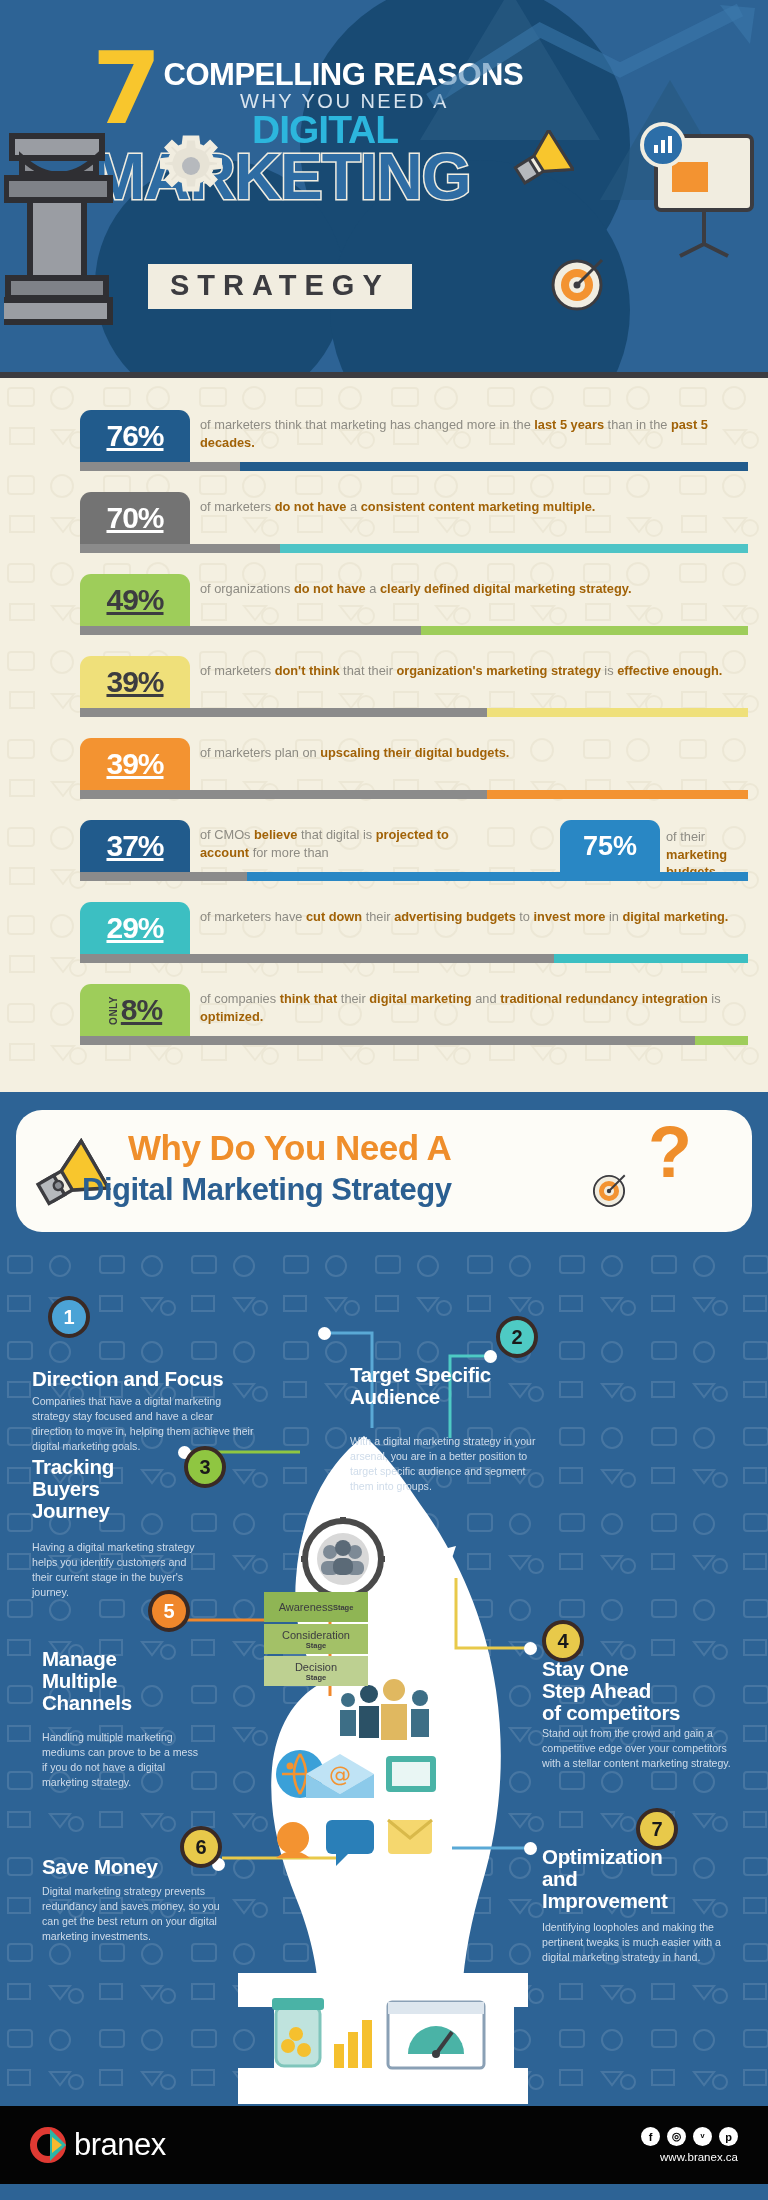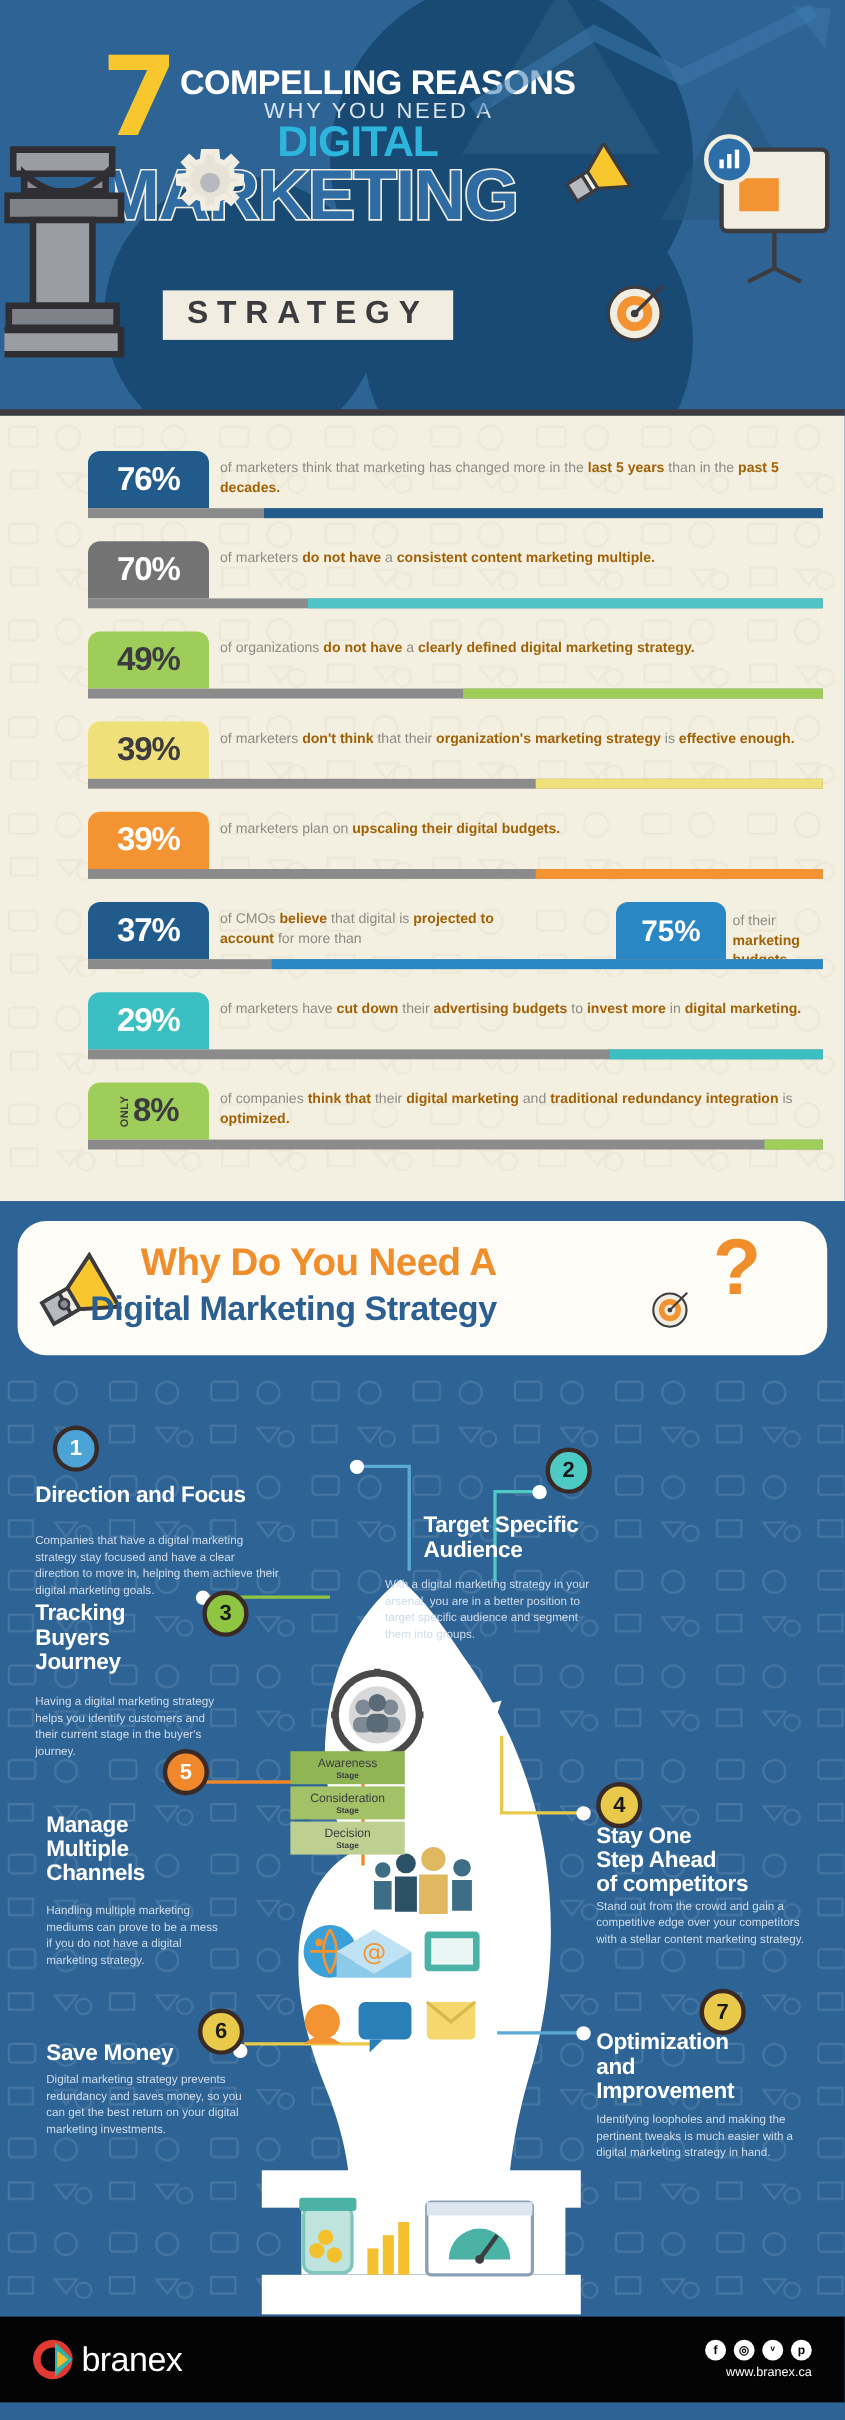--- a/index.html
+++ b/index.html
@@ -109,21 +109,21 @@
   .stats-bgpat {
     position: absolute; inset: 0; opacity: .5; pointer-events: none;
   }
   .stat-row { position: relative; margin: 0 0 16px 0; height: 66px; z-index: 3; }
   .stat-pill {
     position: absolute; left: 80px; top: 0;
     width: 110px; height: 52px;
     border-radius: 11px 11px 0 0;
     display: flex; align-items: center; justify-content: center;
   }
-  .stat-pill .pct { font-size: 30px; font-weight: bold; letter-spacing: -1px; }
+  .stat-pill .pct { font-size: 30px; font-weight: bold; letter-spacing: -1px; text-decoration: underline; }
   .stat-pill .only {
     font-size: 10px; font-weight: bold; letter-spacing: .5px;
     writing-mode: vertical-rl; transform: rotate(180deg);
     margin-right: 2px;
   }
   .stat-text {
     position: absolute; left: 200px; top: 6px; right: 20px;
     font-size: 12.8px; line-height: 1.38; color: #8d8b83;
   }
   .stat-text b { color: #a16207; font-weight: bold; }
@@ -456,21 +456,21 @@
     </svg>
 
     <svg style="position:absolute;left:404px;top:290px;z-index:12;" width="56" height="64" viewBox="0 0 56 64">
       <path d="M28 60 L28 30 M28 30 L8 14 M28 30 L48 14" stroke="#ffffff" stroke-width="5" fill="none"></path>
       <path d="M8 20 L4 8 L16 11 Z" fill="#ffffff"></path>
       <path d="M48 20 L52 8 L40 11 Z" fill="#ffffff"></path>
       <path d="M22 8 L28 0 L34 8 Z" fill="#ffffff"></path>
     </svg>
 
     <div id="funnel-stages">
-        <div class="funnel-box" style="left: 264px; top: 344px; width: 104px; height: 30px; background: rgb(143, 181, 84); display: flex; flex-direction: column; align-items: center; justify-content: center;">
+        <div class="funnel-box" style="left: 264px; top: 344px; width: 104px; height: 30px; background: rgb(143, 181, 84); display: flex; flex-direction: row; align-items: center; justify-content: center;">
           <div class="fb-main">Awareness</div>
           <div class="fb-sub">Stage</div>
         </div>
         <div class="funnel-box" style="left: 264px; top: 376px; width: 104px; height: 30px; background: rgb(163, 193, 103); display: flex; flex-direction: column; align-items: center; justify-content: center;">
           <div class="fb-main">Consideration</div>
           <div class="fb-sub">Stage</div>
         </div>
         <div class="funnel-box" style="left: 264px; top: 408px; width: 104px; height: 30px; background: rgb(189, 208, 145); display: flex; flex-direction: column; align-items: center; justify-content: center;">
           <div class="fb-main">Decision</div>
           <div class="fb-sub">Stage</div>
@@ -531,27 +531,27 @@
       </g>
       <rect x="126" y="14" width="96" height="66" rx="4" fill="#ffffff" stroke="#8aa0b5" stroke-width="3"></rect>
       <rect x="126" y="14" width="96" height="12" fill="#dde6ee"></rect>
       <path d="M146 66 a28 28 0 0 1 56 0z" fill="#4ab3a6"></path>
       <path d="M174 66 L190 44" stroke="#3c3c40" stroke-width="4"></path>
       <circle cx="174" cy="66" r="4" fill="#3c3c40"></circle>
     </svg>
 
     <div id="reason-items">
         <div class="num-badge" style="left: 48px; top: 48px; background: rgb(75, 163, 214); color: rgb(255, 255, 255);">1</div>
-        <div class="rtitle" style="left: 32px; top: 100px; width: 230px;">
+        <div class="rtitle" style="left: 32px; top: 120px; width: 230px;">
           <div>Direction and Focus</div>
         </div>
         <div class="rbody" style="left: 32px; top: 146px; width: 222px;">Companies that have a digital marketing strategy stay focused and have a clear direction to move in, helping them achieve their digital marketing goals.</div>
         <div class="dot" style="left: 318px; top: 79px;"></div>
         <div class="num-badge" style="left: 496px; top: 68px; background: rgb(78, 202, 196); color: rgb(26, 26, 26);">2</div>
-        <div class="rtitle" style="left: 350px; top: 128px; width: 200px; margin-left: 35px;">
+        <div class="rtitle" style="left: 350px; top: 116px; width: 200px;">
           <div>Target Specific</div>
           <div>Audience</div>
         </div>
         <div class="rbody" style="left: 350px; top: 186px; width: 196px;">With a digital marketing strategy in your arsenal, you are in a better position to target specific audience and segment them into groups.</div>
         <div class="dot" style="left: 484px; top: 102px;"></div>
         <div class="num-badge" style="left: 184px; top: 198px; background: rgb(143, 198, 65); color: rgb(26, 26, 26);">3</div>
         <div class="rtitle" style="left: 32px; top: 208px; width: 150px;">
           <div>Tracking</div>
           <div>Buyers</div>
           <div>Journey</div>

